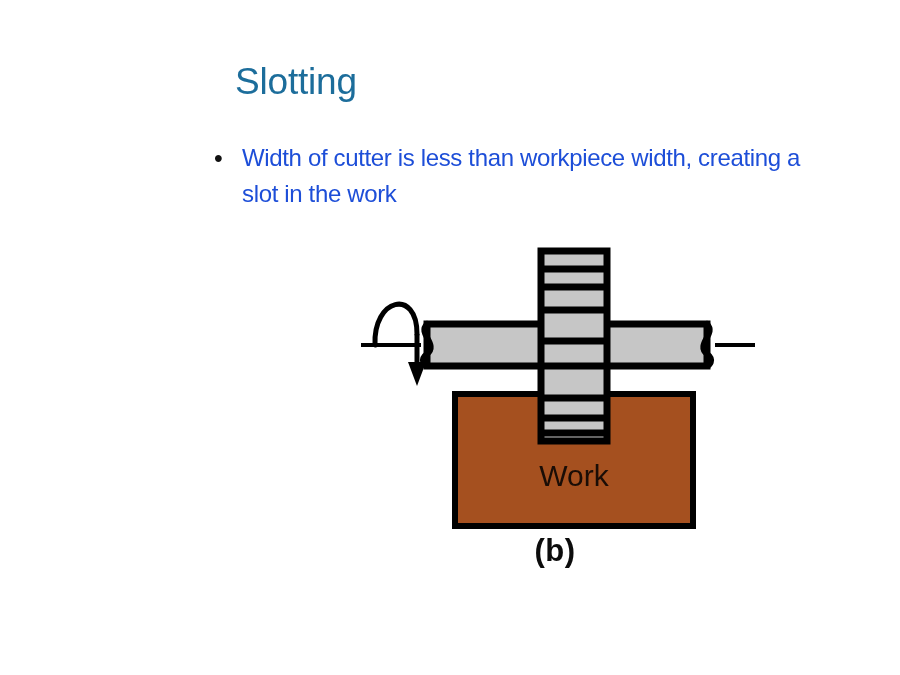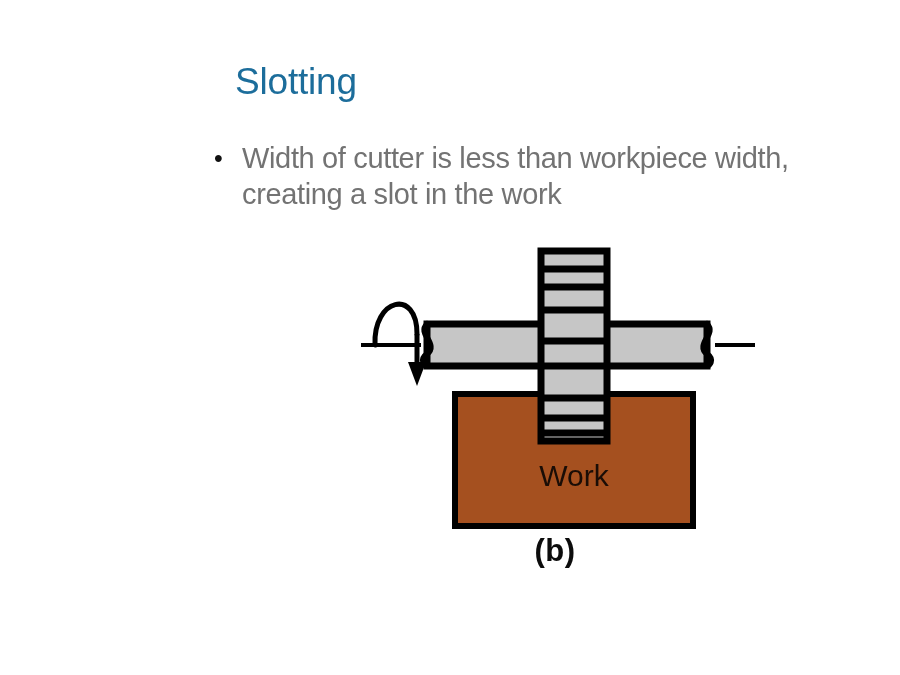--- a/index.html
+++ b/index.html
@@ -47,23 +47,23 @@
     font-size: 25px;
     line-height: 36px;
     color: #111111;
     width: 28px;
     flex: 0 0 28px;
     text-align: left;
     padding-left: 3px;
   }
   .bullet-text {
     font-family: "Liberation Sans", sans-serif;
-    font-size: 29px;
+    font-size: 24px;
     line-height: 36px;
-    color: #737373;
+    color: #1d4ed8;
     letter-spacing: -0.35px;
     max-width: 600px;
   }
 
   
   #figure {
     position: absolute;
     left: 355px;
     top: 238px;
     width: 400px;

